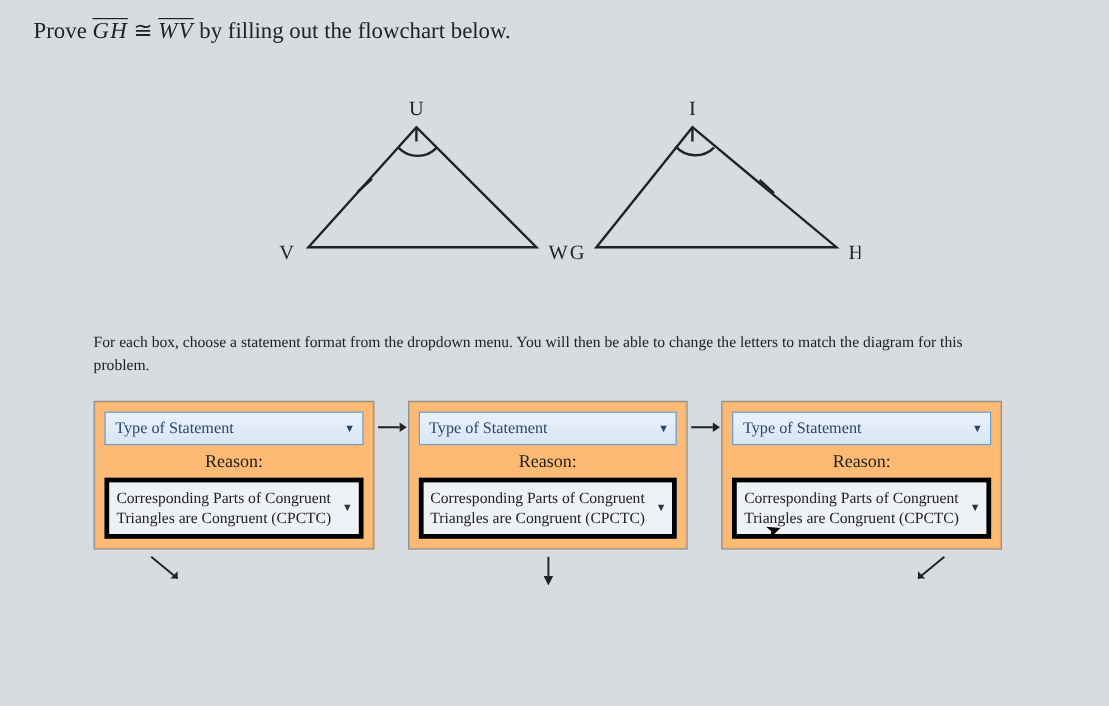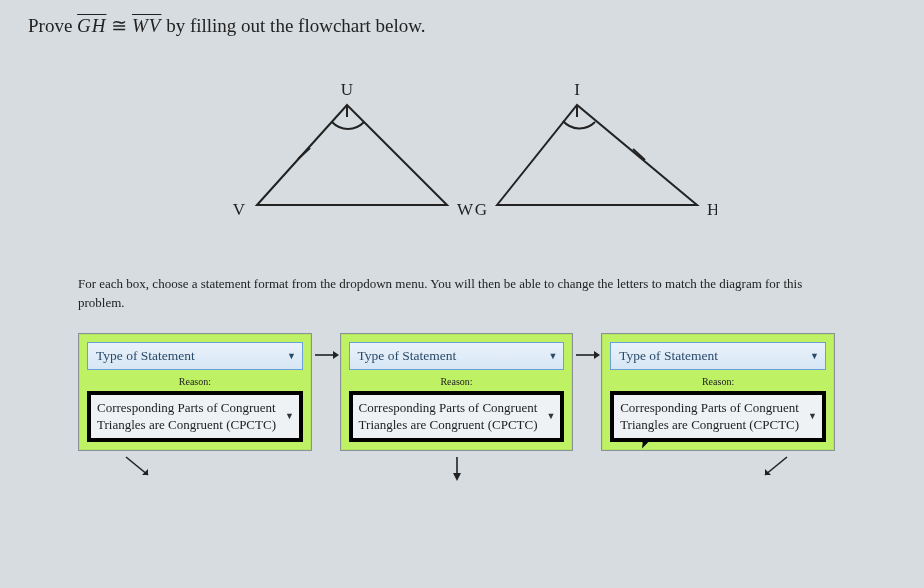--- a/index.html
+++ b/index.html
@@ -38,21 +38,21 @@
   }
   .flow-row {
     display: flex;
     justify-content: space-between;
     align-items: flex-start;
     margin: 0 50px;
     gap: 0;
   }
   .flow-box {
     border: 1px solid #8a9199;
-    background: #bef264;
+    background: #fdba74;
     width: 236px;
     padding: 8px;
     box-shadow: 0 0 0 1px rgba(0,0,0,.05) inset;
   }
   .dropdown {
     border: 1px solid #6aa0d8;
     background: linear-gradient(#e9f2fb,#d7e6f4);
     color: #2a4a68;
     font-size: 13.5px;
     padding: 5px 20px 5px 8px;
@@ -64,21 +64,21 @@
   .dropdown .caret {
     position: absolute;
     right: 6px;
     top: 50%;
     transform: translateY(-50%);
     font-size: 9px;
     color: #2a4a68;
   }
   .reason-label {
     text-align: center;
-    font-size: 10px;
+    font-size: 15px;
     margin: 2px 0 4px 0;
   }
   .reason-box {
     border: 4px solid #000000;
     background: #eef2f5;
     font-size: 13px;
     padding: 4px 18px 4px 6px;
     position: relative;
     line-height: 1.35;
     cursor: pointer;

